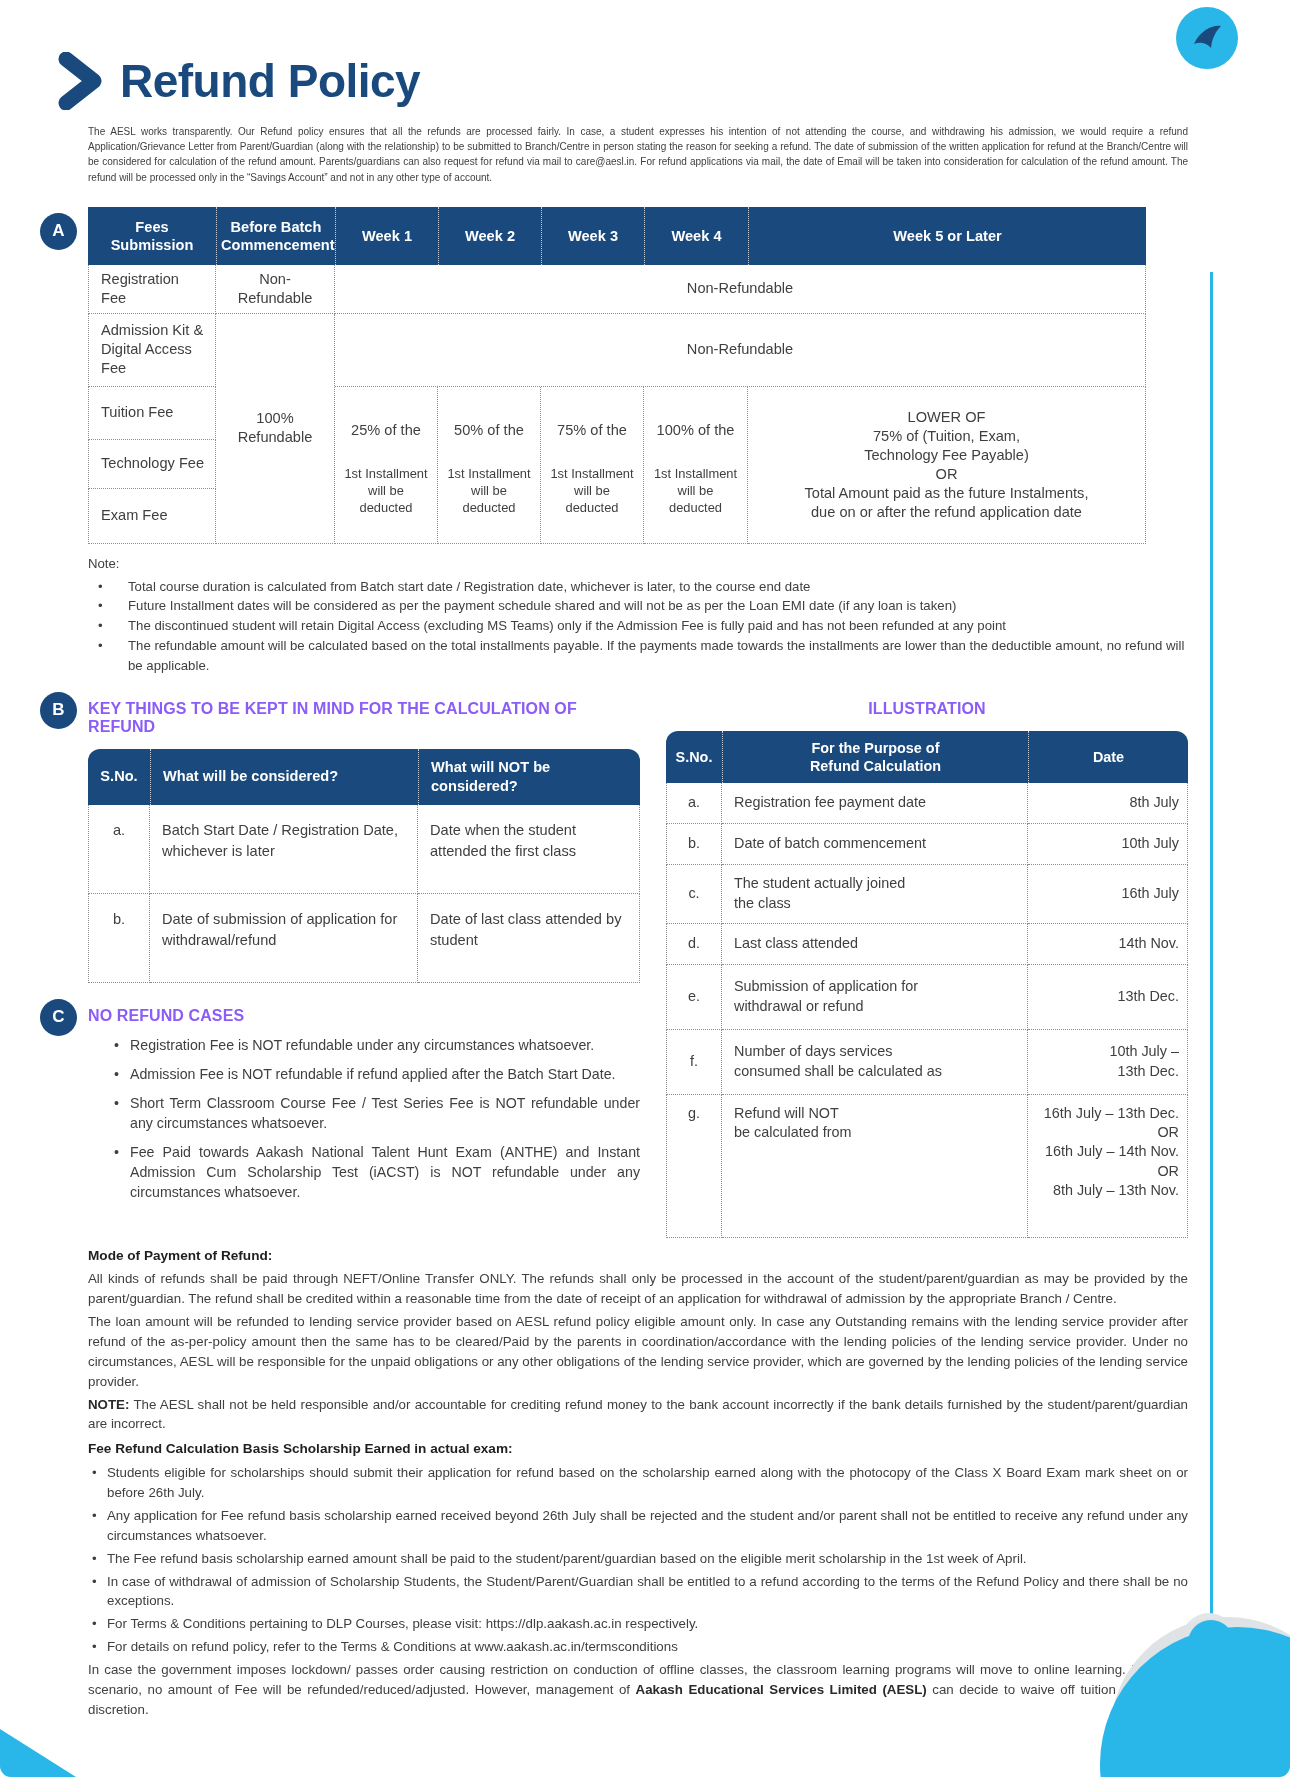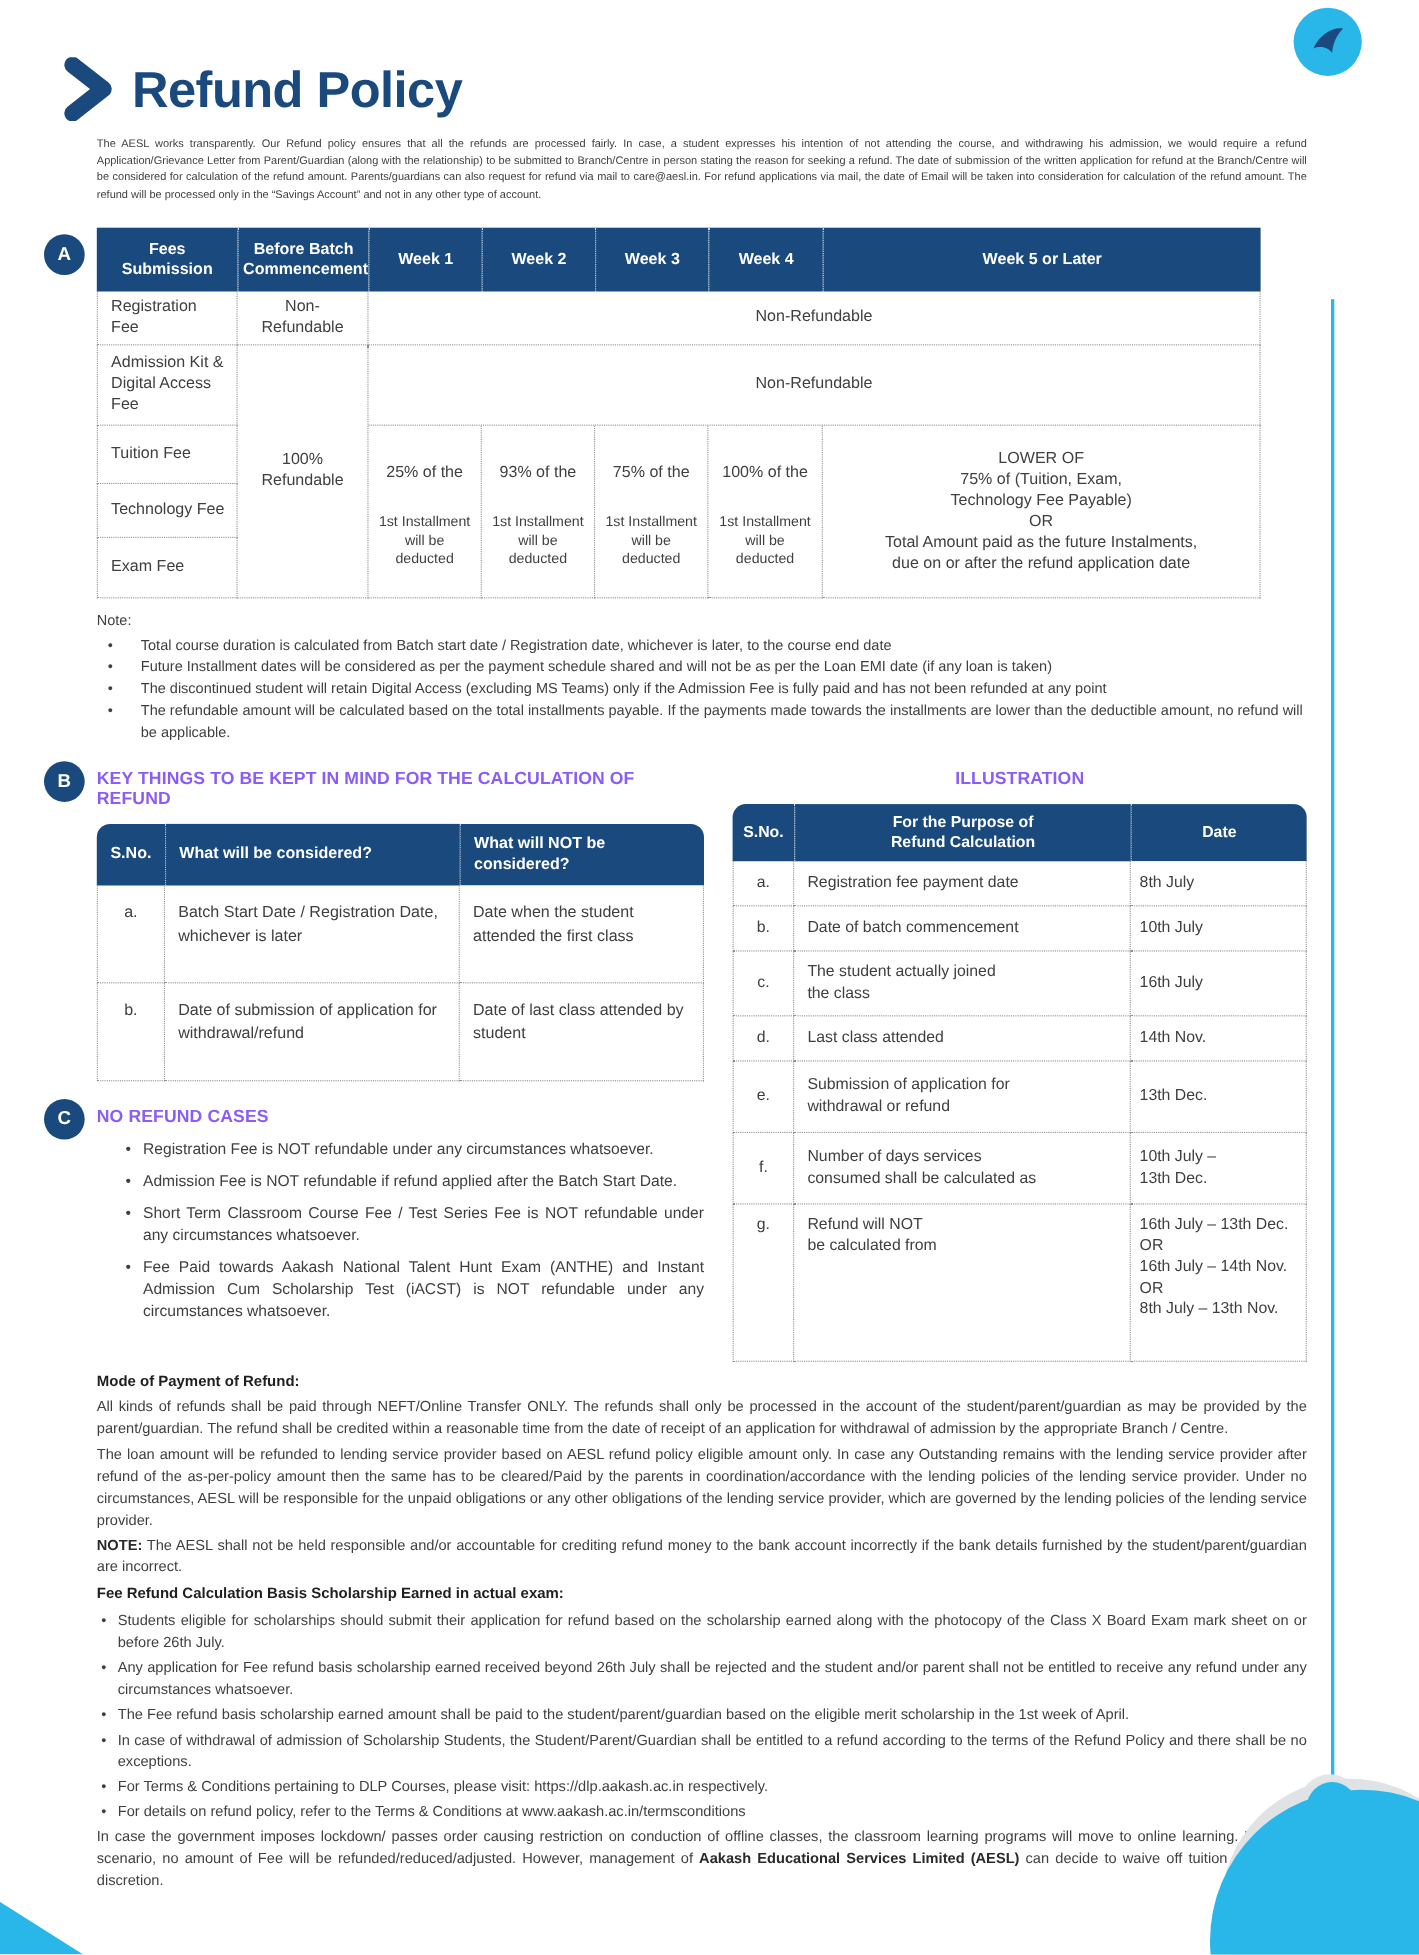--- a/index.html
+++ b/index.html
@@ -1,17 +1,17 @@
 <!DOCTYPE html>
 <html><head>
 <meta charset="utf-8">
 <style>
   html,body{margin:0;padding:0;background:#fff;}
   .page{position:relative;width:1290px;height:1777px;background:#fff;overflow:hidden;
-        font-family:"Liberation Sans",sans-serif;color:#3f3f3f;}
+        font-family:"Liberation Sans",sans-serif;color:#3f3f3f;border-radius:11px;}
   .content{position:absolute;left:88px;top:0;width:1100px;}
 
   
   .title-row{display:flex;align-items:center;gap:16px;margin-top:52px;margin-left:-30px;}
   .title-row h1{font-size:46px;font-weight:800;color:#1a4a7d;margin:0;letter-spacing:-.5px;}
   .intro{margin:14px 0 0;font-size:10px;line-height:1.52;text-align:justify;}
 
   
   .badge{position:absolute;width:37px;height:37px;border-radius:50%;background:#1a4a7d;color:#fff;
          font-weight:800;font-size:17px;display:flex;align-items:center;justify-content:center;}
@@ -65,21 +65,21 @@
   .itable{width:100%;font-size:14.4px;}
   .itable th{background:#1a4a7d;color:#fff;font-weight:700;padding:4px 6px;text-align:center;
              height:44px;line-height:1.25;}
   .itable th:first-child{border-top-left-radius:12px;}
   .itable th:last-child{border-top-right-radius:12px;}
   .itable th:not(:first-child){border-left:1px dotted rgba(255,255,255,.75);}
   .itable td{border-right:1px dotted #8d8d8d;border-bottom:1px dotted #8d8d8d;
              padding:5px 8px;line-height:1.35;vertical-align:middle;}
   .itable td:first-child{border-left:1px dotted #8d8d8d;text-align:center;}
   .itable td.pp{text-align:left;padding-left:12px;white-space:pre-line;}
-  .itable td.dt{text-align:left;white-space:pre-line;}
+  .itable td.dt{text-align:right;white-space:pre-line;}
   .h30 td{height:30px;} .h48 td{height:48px;} .h54 td{height:54px;}
   .tall td{vertical-align:top;padding-top:9px;}
 
   
   .sec-c{position:relative;margin-top:24px;}
   .c-items{margin-top:10px;}
   .c-item{display:flex;font-size:14.2px;line-height:1.42;margin-bottom:9px;}
   .c-dot{width:16px;margin-left:26px;flex:none;}
   .c-item .txt{flex:1;}
   .just{text-align:justify;}
@@ -172,21 +172,21 @@
             <td rowspan="4">100% Refundable</td>
             <td colspan="5">Non-Refundable</td>
           </tr>
           <tr>
             <td class="lbl h42">Tuition Fee</td>
             <td rowspan="3" class="wk">
               <div class="pct">25% of the</div>
               <div class="dd">1st Installment will be deducted</div>
             </td>
             <td rowspan="3" class="wk">
-              <div class="pct">93% of the</div>
+              <div class="pct">50% of the</div>
               <div class="dd">1st Installment will be deducted</div>
             </td>
             <td rowspan="3" class="wk">
               <div class="pct">75% of the</div>
               <div class="dd">1st Installment will be deducted</div>
             </td>
             <td rowspan="3" class="wk">
               <div class="pct">100% of the</div>
               <div class="dd">1st Installment will be deducted</div>
             </td>

